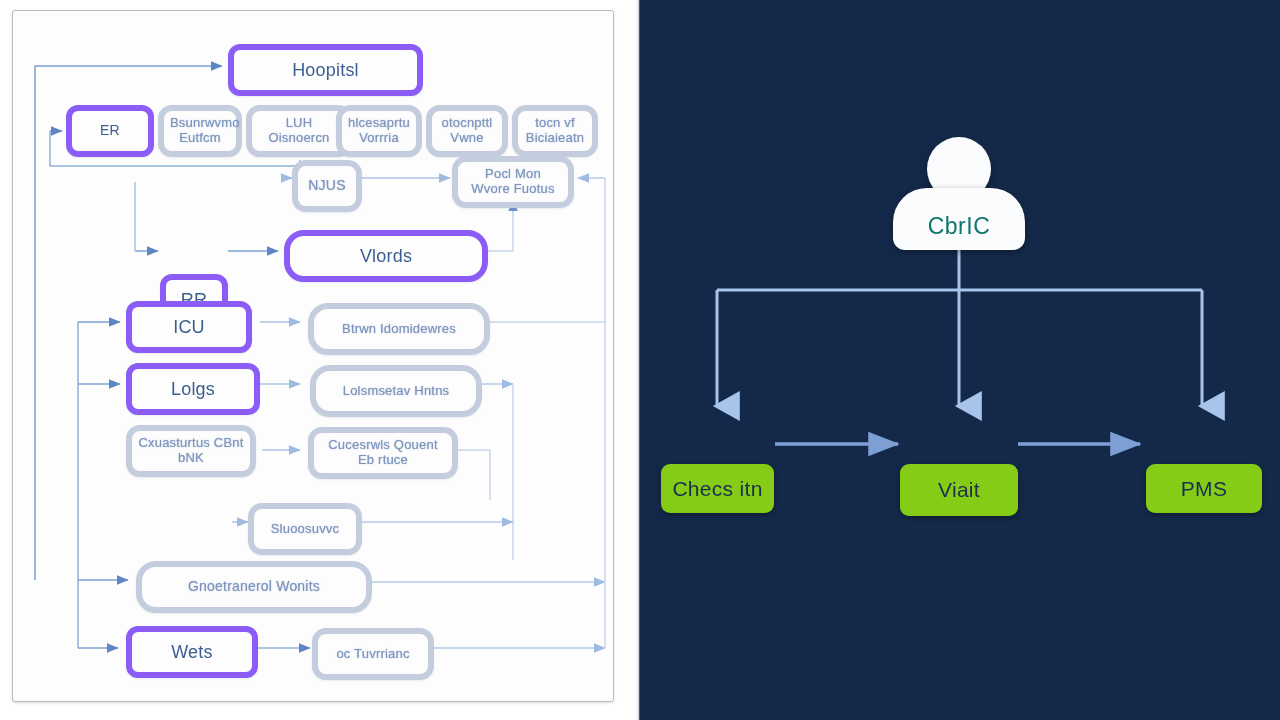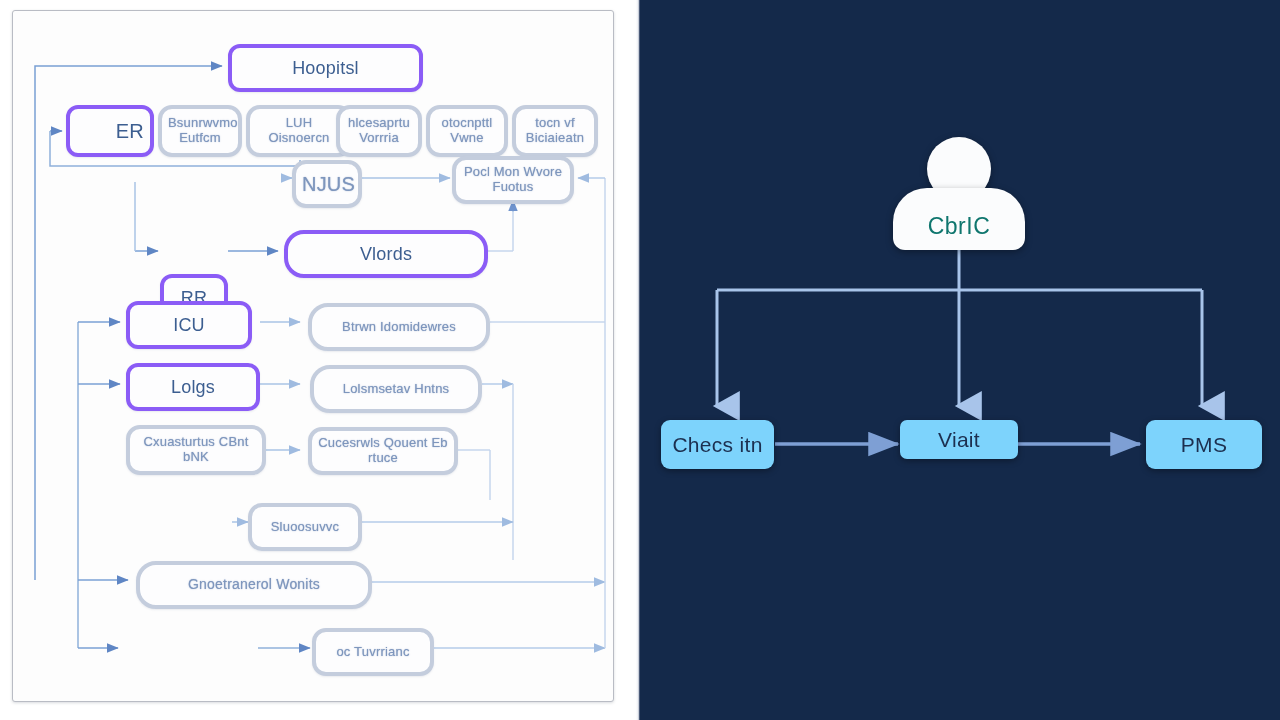--- a/index.html
+++ b/index.html
@@ -31,58 +31,59 @@
     background:linear-gradient(to right,#ffffff 0%,#e9ecf2 45%,#2a3c5e 75%,#14294a 100%);
   }
 
   
   .node{
     position:absolute;
     box-sizing:border-box;
     display:flex;align-items:center;justify-content:center;
     text-align:center;
     background:#fdfdfe;
-    border:4px solid #8b5cf6;
+    border:6px solid #8b5cf6;
     border-radius:12px;
     color:#3c5e90;
     font-size:18px;
     line-height:1.12;
     letter-spacing:.2px;
     padding:20px 6px;
     box-shadow:0 1px 2px rgba(60,80,120,.10);
   }
   .node.soft{
     border-color:#c4cddd;
     color:#5f7fb0;
     font-size:13px;
     border-radius:14px;
   }
   .node.pill{border-radius:20px;}
   .node.small{font-size:13px;}
-  .node.mid{font-size:20px;text-align:right;}
+  .node.mid{font-size:14px;}
   .node.blurry{
     color:#7e96bd;
     text-shadow:0 0 1.2px rgba(120,145,185,.8);
   }
   .node .txt{display:block;width:100%;}
 
   
   .svg-layer{position:absolute;left:0;top:0;width:640px;height:720px;pointer-events:none;}
   .svg-layer-r{position:absolute;left:640px;top:0;width:640px;height:720px;pointer-events:none;}
 
   
   .rnode{
     position:absolute;box-sizing:border-box;
     display:flex;align-items:center;justify-content:center;
-    background:#7dd3fc;
+    background:#84cc16;
     border-radius:9px;
     color:#1c2f4f;
     font-size:21px;
     letter-spacing:.3px;
     box-shadow:0 2px 6px rgba(0,0,0,.35);
+    margin-top:44px;
   }
   .person{
     position:absolute;
     display:flex;align-items:flex-end;justify-content:center;
   }
   .person .head{
     position:absolute;left:50%;top:0;width:64px;height:64px;margin-left:-32px;
     background:#fbfcfd;border-radius:50%;
     box-shadow:0 2px 7px rgba(0,0,0,.35);
   }
@@ -211,35 +212,38 @@
       <span class="txt">Btrwn Idomidewres</span>
     </div>
 
     <div class="node" style="left:126px;top:363px;width:134px;height:42px;align-items:center;">
       <span class="txt">Lolgs</span>
     </div>
     <div class="node soft pill blurry" style="left:310px;top:365px;width:172px;height:38px;">
       <span class="txt">Lolsmsetav Hntns</span>
     </div>
 
-    <div class="node soft small blurry" style="left:126px;top:425px;width:140px;height:50px;">
+    <div class="node soft small blurry" style="left:126px;top:425px;width:130px;height:50px;">
       <span class="txt">Cxuasturtus CBnt bNK</span>
     </div>
     <div class="node soft small blurry" style="left:308px;top:427px;width:150px;height:48px;">
       <span class="txt">Cucesrwls Qouent Eb rtuce</span>
     </div>
 
     <div class="node soft small blurry" style="left:248px;top:503px;width:114px;height:38px;">
       <span class="txt">Sluoosuvvc</span>
     </div>
 
     <div class="node soft pill blurry" style="left:136px;top:561px;width:236px;height:42px;font-size:14px;">
       <span class="txt">Gnoetranerol Wonits</span>
     </div>
 
+    <div class="node" style="left:126px;top:626px;width:132px;height:44px;">
+      <span class="txt">Wets</span>
+    </div>
     <div class="node soft small blurry" style="left:312px;top:628px;width:122px;height:40px;">
       <span class="txt">oc Tuvrrianc</span>
     </div>
   </div>
 
   <div class="panel-seam"></div>
 
   <div class="panel-right"></div>
 
   <svg class="svg-layer-r">
@@ -269,20 +273,20 @@
 
   <div class="person" style="left:893px;top:137px;width:132px;height:113px;">
     <div class="head"></div>
     <div class="body"></div>
     <div class="plabel">CbrIC</div>
   </div>
 
   <div class="rnode" style="left:661px;top:420px;width:113px;height:49px;">
     <span>Checs itn</span>
   </div>
-  <div class="rnode" style="left:900px;top:420px;width:118px;height:39px;border-radius:7px;">
+  <div class="rnode" style="left:900px;top:420px;width:118px;height:52px;">
     <span>Viait</span>
   </div>
   <div class="rnode" style="left:1146px;top:420px;width:116px;height:49px;">
     <span>PMS</span>
   </div>
 
 </div>
 
 </body></html>

